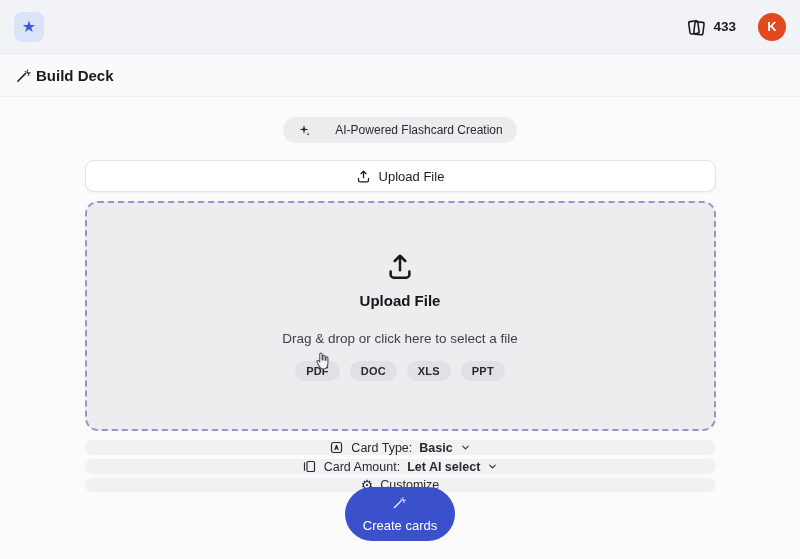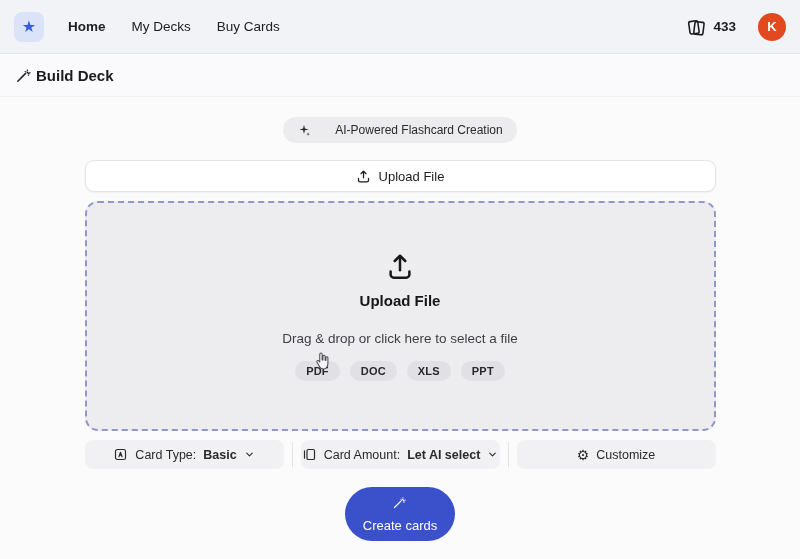--- a/index.html
+++ b/index.html
@@ -74,21 +74,21 @@
   .dz-title { font-size:15px; font-weight:700; margin-top:10px; color:#161619; }
   .dz-sub { font-size:13.5px; color:#3e3e43; margin-top:22px; }
   .dz-pills { display:flex; gap:10px; margin-top:15px; }
   .pill {
     background:#e0e0e5; border-radius:999px; padding:4px 11px;
     font-size:11px; font-weight:700; color:#28282c; letter-spacing:.2px;
   }
   .cursor-ghost { position:absolute; left:226px; top:148px; color:#4c4c50; }
 
   
-  .controls { display:flex; align-items:stretch; margin-top:9px; height:29px; gap:0; }
+  .controls { display:flex; align-items:stretch; margin-top:9px; height:29px; gap:0;flex-direction:column; }
   .ctrl-btn {
     flex:1; background:#f1f1f4; border-radius:8px; cursor:pointer;
     display:flex; align-items:center; justify-content:center; gap:7px;
     font-size:12.5px; color:#2a2a2e;
   }
   .ctrl-btn .val { font-weight:700; }
   .ctrl-sep {
     width:1px; background:#dfdfe4; margin:2px 8px; flex:none;
   }
 
@@ -101,25 +101,20 @@
     font-family:inherit;
     flex-direction:column;
   }
 </style>
 </head>
 <body>
 
 <div class="topnav">
   <div class="logo-box">
     <span>★</span>
-  </div>
-  <div class="nav-links">
-    <span class="nav-link active">Home</span>
-    <span class="nav-link">My Decks</span>
-    <span class="nav-link">Buy Cards</span>
   </div>
   <div class="nav-right">
     <div class="credits">
       <span>
         <svg width="20" height="20" viewBox="0 0 24 24" fill="none" stroke="#1c1c1f" stroke-width="1.9" stroke-linejoin="round">
           <rect x="4" y="5" width="11" height="15" rx="2" transform="rotate(-8 9.5 12.5)"></rect>
           <rect x="10" y="6" width="11" height="15" rx="2" transform="rotate(7 15.5 13.5)"></rect>
         </svg>
       </span>
       <span class="count">433</span>

